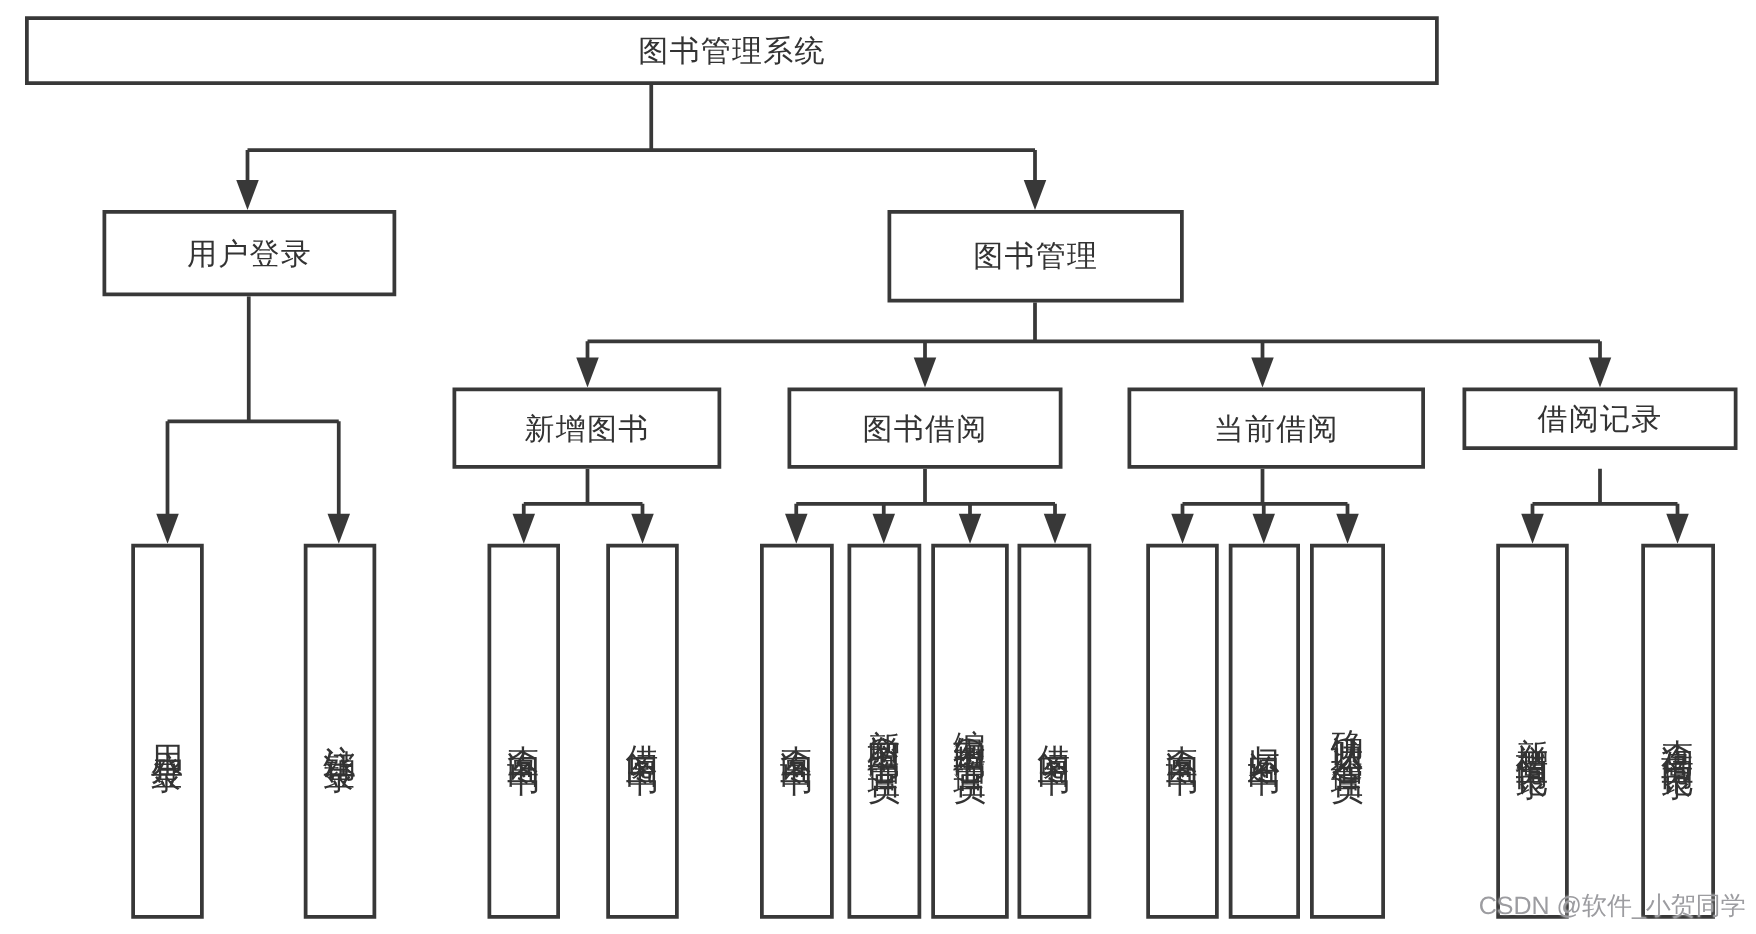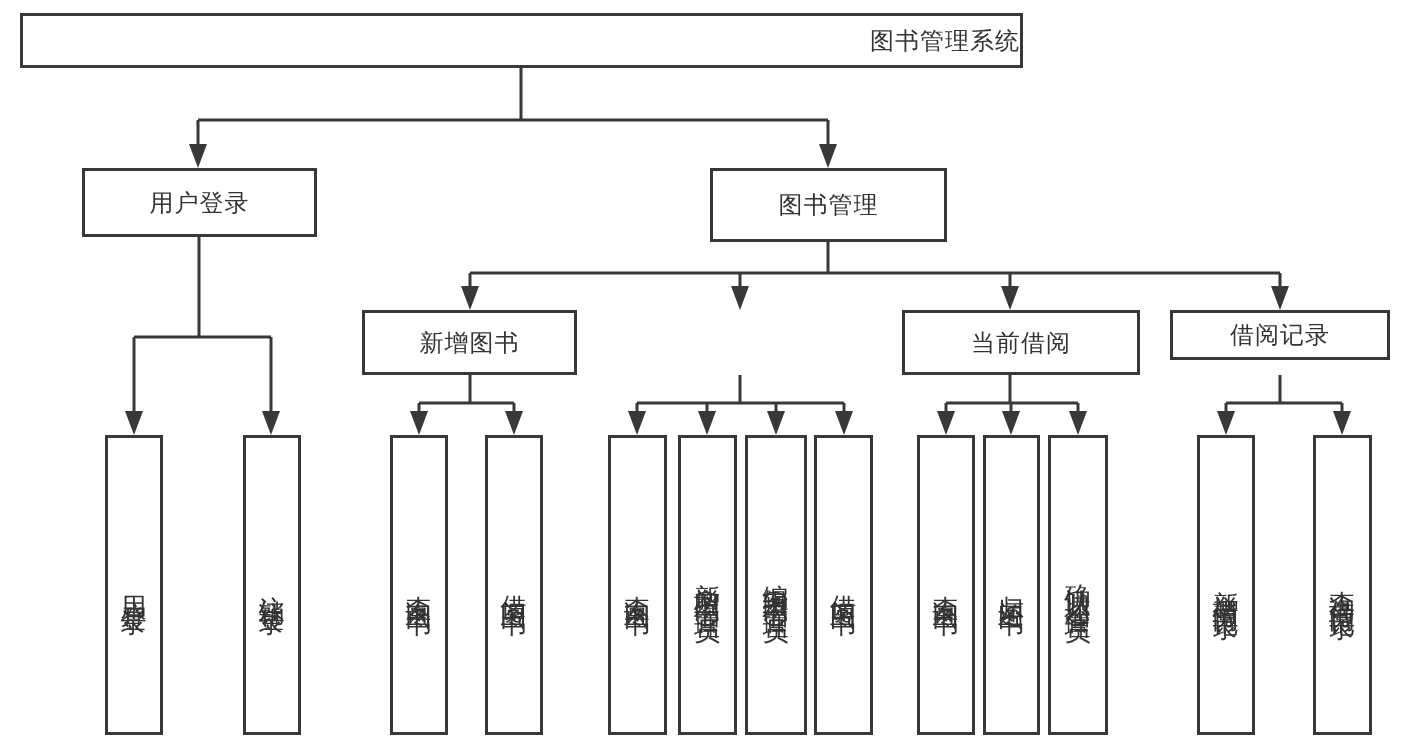--- a/index.html
+++ b/index.html
@@ -86,33 +86,36 @@
       <polygon points="767,411 785,411 776,435"></polygon>
       <polygon points="835,411 853,411 844,435"></polygon>
       <polygon points="937,411 955,411 946,435"></polygon>
       <polygon points="1002,411 1020,411 1011,435"></polygon>
       <polygon points="1069,411 1087,411 1078,435"></polygon>
       <polygon points="1217,411 1235,411 1226,435"></polygon>
       <polygon points="1333,411 1351,411 1342,435"></polygon>
     </g>
   </svg>
 
-  <div class="node" style="left:20px;top:13px;width:1003px;height:55px;justify-content:flex-end;">
+  <div class="node" style="left:20px;top:13px;width:1131px;height:55px;">
     <span class="hlabel">图书管理系统</span>
   </div>
 
   <div class="node" style="left:82px;top:168px;width:235px;height:69px;">
     <span class="hlabel">用户登录</span>
   </div>
   <div class="node" style="left:710px;top:168px;width:237px;height:74px;">
     <span class="hlabel">图书管理</span>
   </div>
 
   <div class="node" style="left:362px;top:310px;width:215px;height:65px;">
     <span class="hlabel">新增图书</span>
+  </div>
+  <div class="node" style="left:630px;top:310px;width:220px;height:65px;">
+    <span class="hlabel">图书借阅</span>
   </div>
   <div class="node" style="left:902px;top:310px;width:238px;height:65px;">
     <span class="hlabel">当前借阅</span>
   </div>
   <div class="node" style="left:1170px;top:310px;width:220px;height:50px;">
     <span class="hlabel">借阅记录</span>
   </div>
 
   <div class="node leaf" style="left:105px;top:435px;width:58px;height:300px;">
     <span class="vlabel">用户登录</span>
@@ -151,14 +154,15 @@
     <span class="vlabel">确认归还（管理员）</span>
   </div>
 
   <div class="node leaf" style="left:1197px;top:435px;width:58px;height:300px;">
     <span class="vlabel">新增借阅记录</span>
   </div>
   <div class="node leaf" style="left:1313px;top:435px;width:59px;height:300px;">
     <span class="vlabel">查询借阅记录</span>
   </div>
 
+  <div class="watermark">CSDN @软件_小贺同学</div>
 
 </div>
 
 </body></html>

